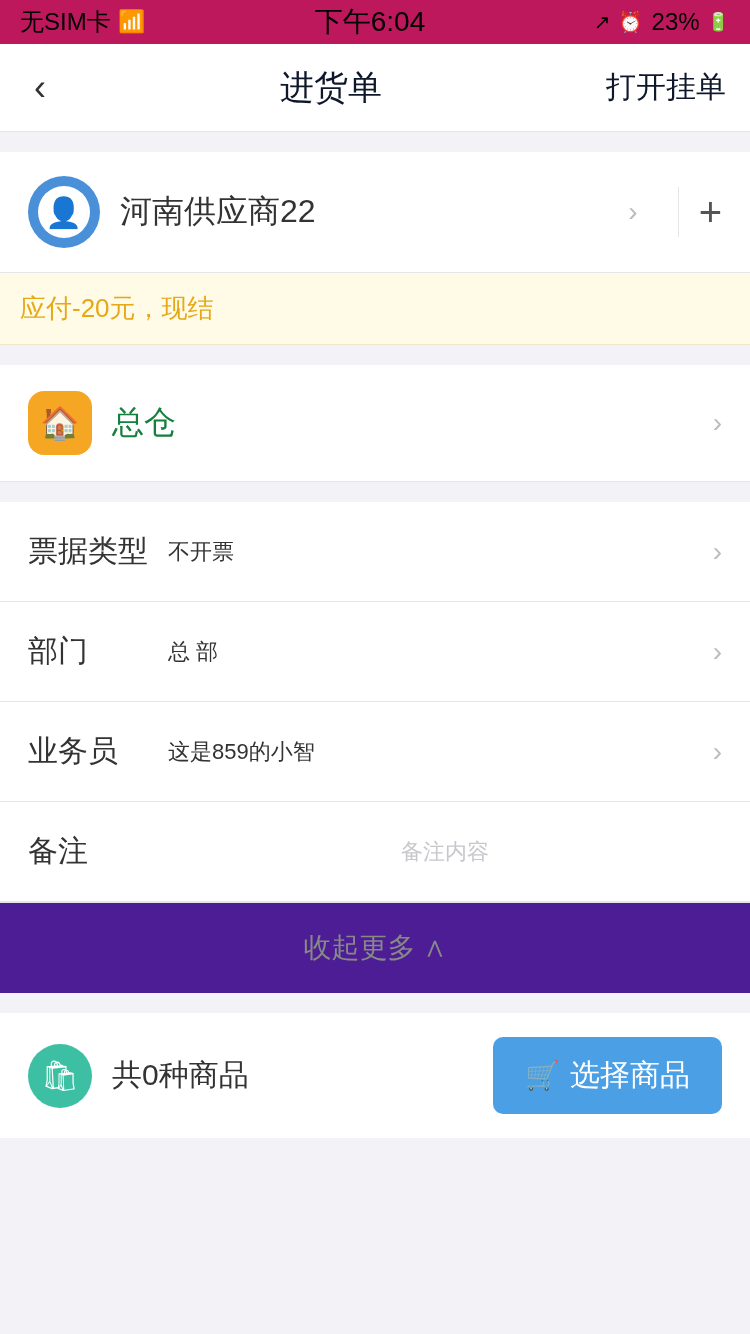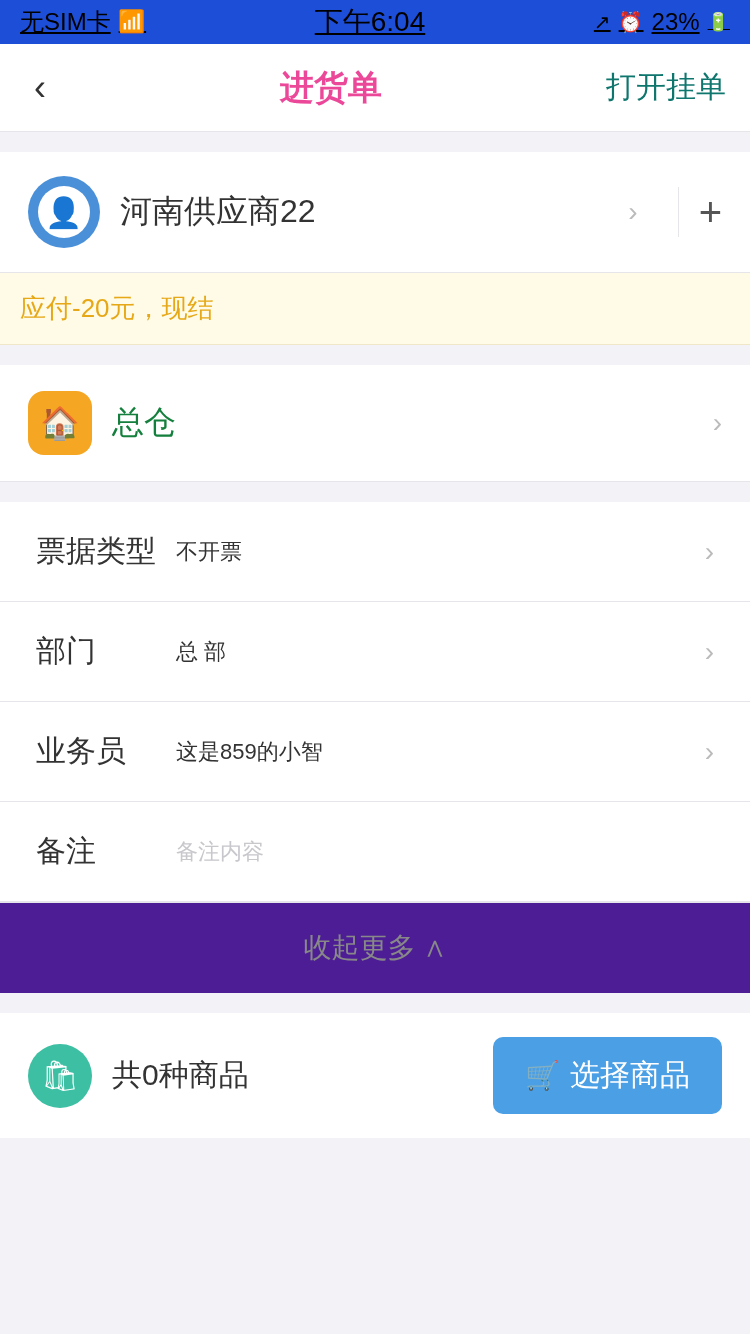--- a/index.html
+++ b/index.html
@@ -11,26 +11,25 @@
       font-family: -apple-system, "PingFang SC", "Helvetica Neue", sans-serif;
       font-size: 28px;
       color: #333;
     }
 
     
     .status-bar {
       display: flex;
       justify-content: space-between;
       align-items: center;
-      background: #1d4ed8;
+      background: #be185d;
       padding: 0 20px;
       height: 44px;
       font-size: 24px;
       color: #000;
-      text-decoration: underline;
     }
     .status-left { display: flex; align-items: center; gap: 8px; }
     .status-right { display: flex; align-items: center; gap: 8px; }
     .wifi-icon { font-size: 22px; }
 
     
     .nav-bar {
       display: flex;
       justify-content: space-between;
       align-items: center;
@@ -40,26 +39,26 @@
       border-bottom: 1px solid #e5e5ea;
     }
     .nav-back {
       font-size: 36px;
       color: #333;
       cursor: pointer;
       padding: 10px;
     }
     .nav-title {
       font-size: 34px;
-      font-weight: 700;
-      color: #ec4899;
+      font-weight: 400;
+      color: #0f172a;
     }
     .nav-action {
       font-size: 30px;
-      color: #0f766e;
+      color: #0f172a;
       cursor: pointer;
     }
 
     
     .divider-block {
       height: 20px;
       background: #f2f2f7;
     }
 
     
@@ -166,41 +165,42 @@
     }
 
     
     .form-section {
       background: #fff;
       margin-top: 20px;
     }
     .form-row {
       display: flex;
       align-items: center;
-      padding: 0 36px;
+      padding: 0 28px;
       height: 100px;
       border-bottom: 1px solid #e5e5ea;
       cursor: pointer;
     }
     .form-row:last-child {
       border-bottom: none;
     }
     .form-label {
       font-size: 30px;
       color: #333;
       width: 140px;
       flex-shrink: 0;
     }
     .form-value {
       flex: 1;
       font-size: 22px;
       color: #333;
     }
     .form-value.placeholder {
       color: #c7c7cc;
+      text-align: center;
     }
     .form-chevron {
       font-size: 28px;
       color: #bbb;
     }
 
     
     .collapse-btn {
       background: #4c1d95;
       text-align: center;

